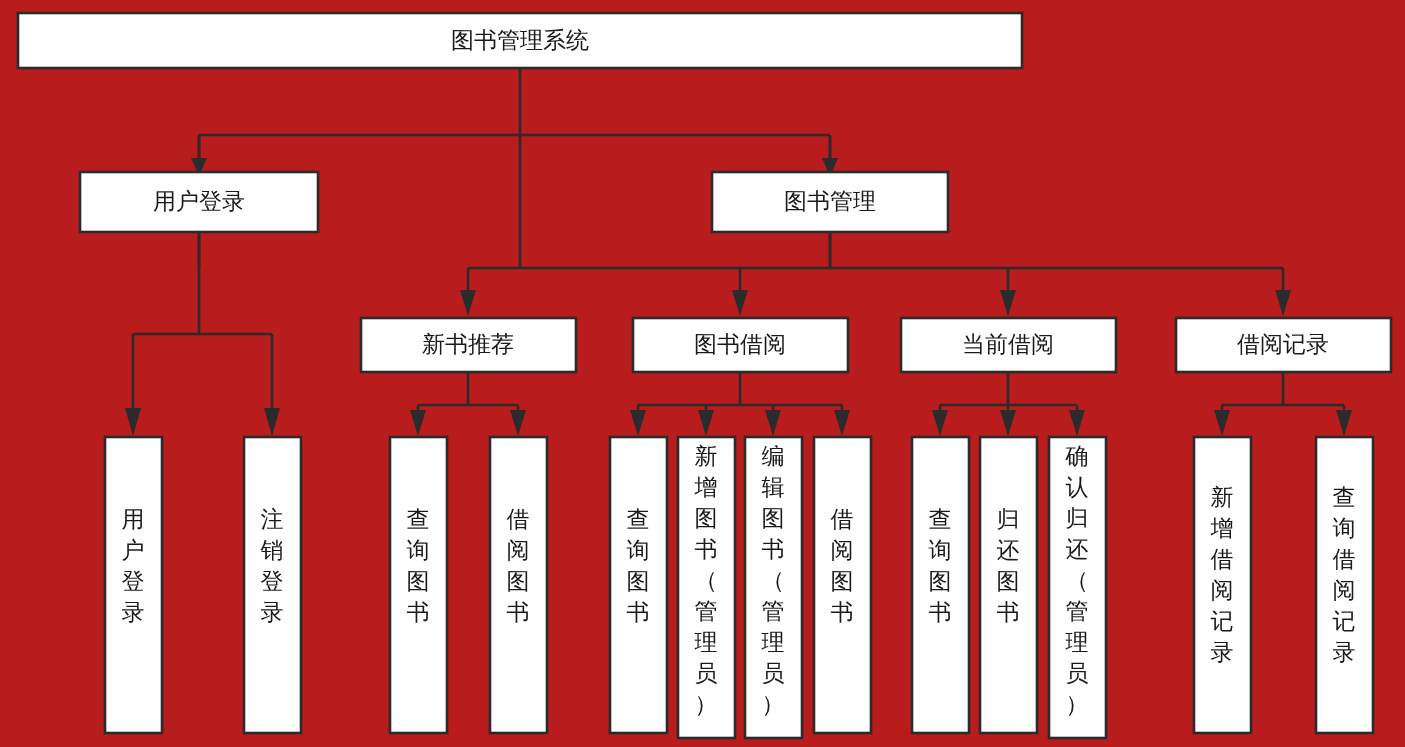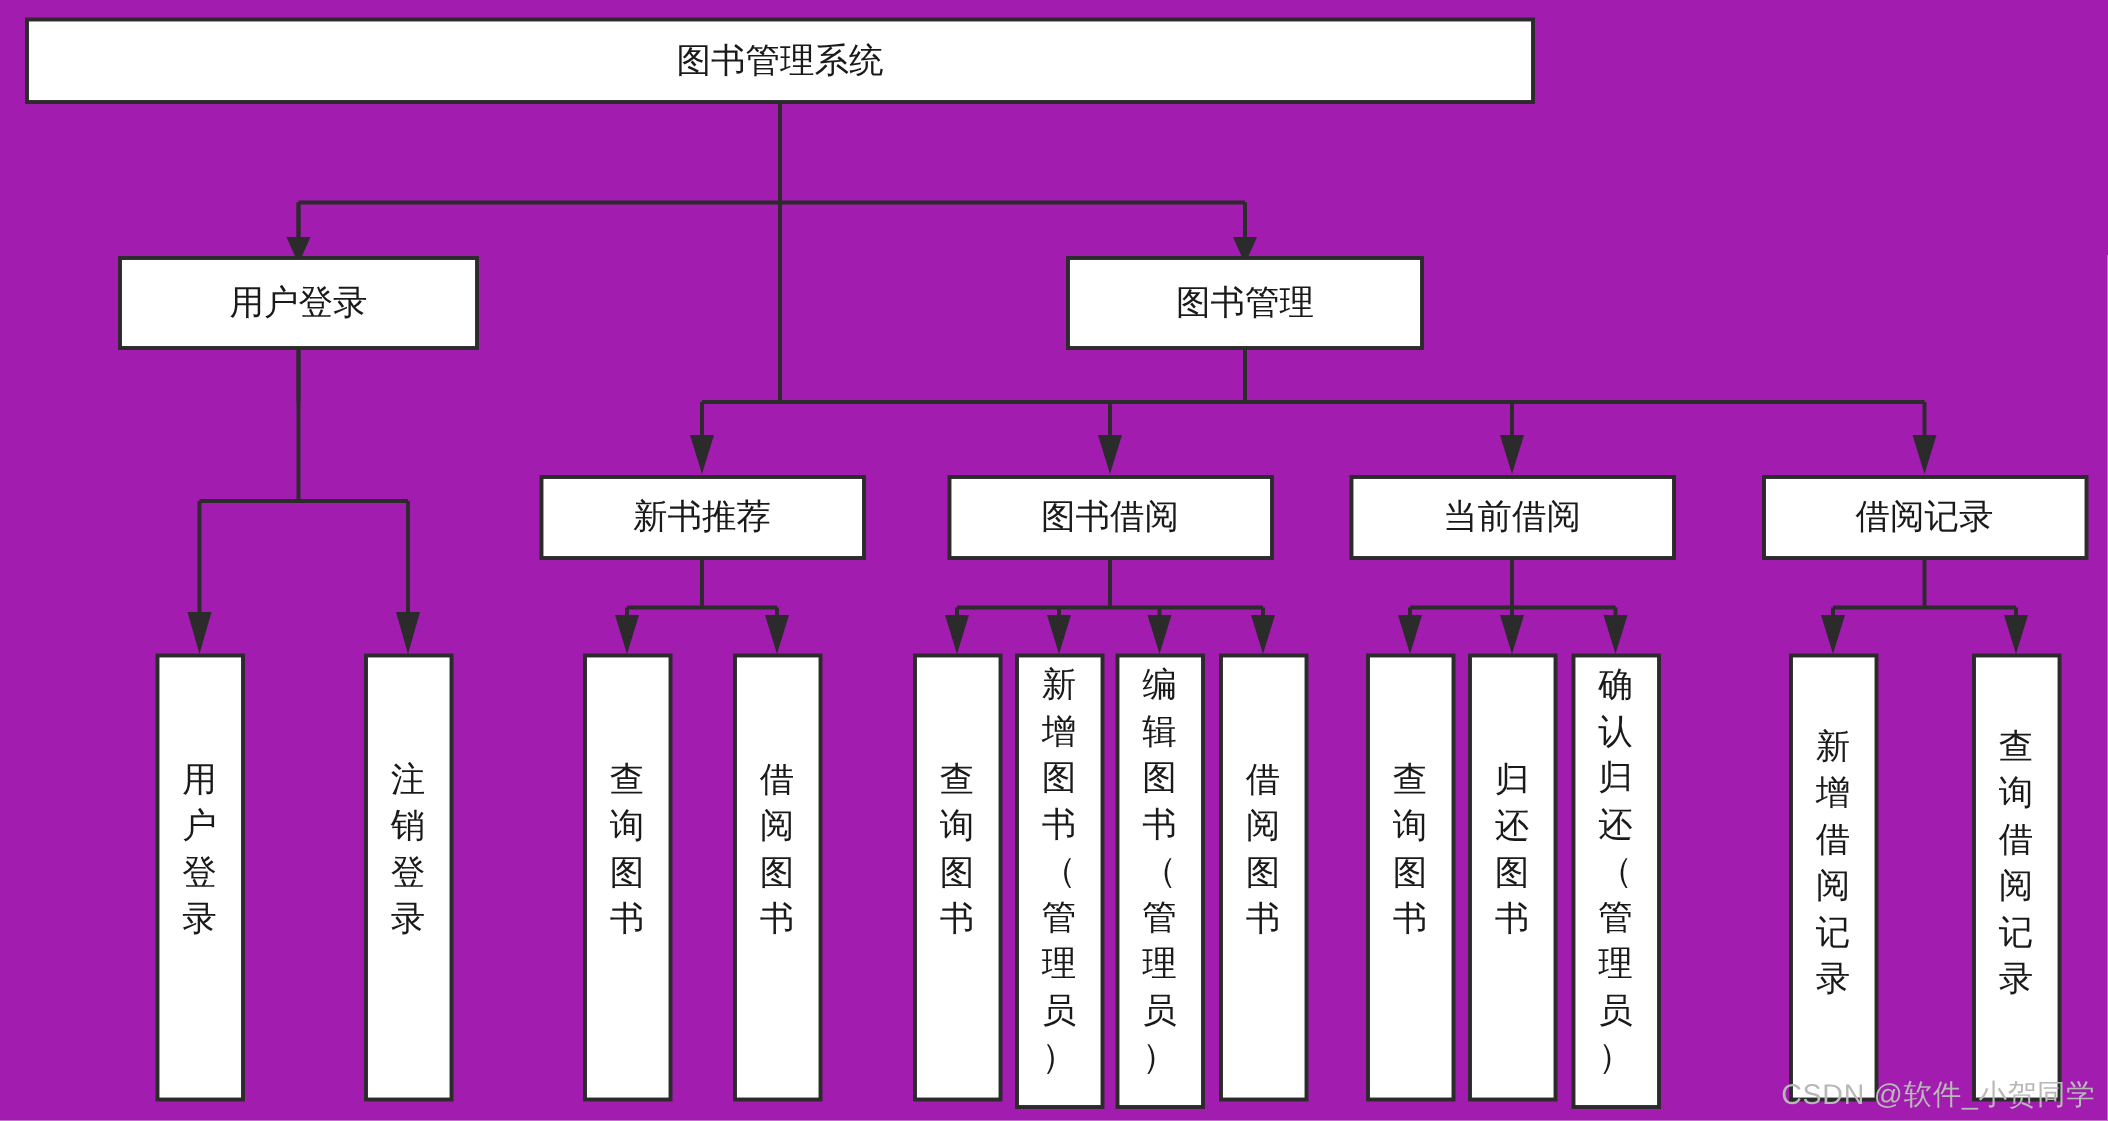--- a/index.html
+++ b/index.html
@@ -10,21 +10,21 @@
   body {
     width: 1405px;
     height: 747px;
     font-family: "Liberation Sans", "DejaVu Sans", sans-serif;
     overflow: hidden;
   }
   #diagram-root {
     position: relative;
     width: 1405px;
     height: 747px;
-    background: #a21caf;
+    background: #b91c1c;
   }
   svg#flow {
     position: absolute;
     left: 0;
     top: 0;
     width: 1405px;
     height: 747px;
   }
   .node-rect {
     fill: #ffffff;
@@ -219,14 +219,13 @@
       <rect class="node-rect" x="1194" y="437" width="57" height="296"></rect>
       <text class="node-label-v" x="1222" y="505"><tspan x="1222" y="505">新</tspan><tspan x="1222" y="536">增</tspan><tspan x="1222" y="567">借</tspan><tspan x="1222" y="598">阅</tspan><tspan x="1222" y="629">记</tspan><tspan x="1222" y="660">录</tspan></text>
     </g>
     <g>
       <rect class="node-rect" x="1316" y="437" width="57" height="296"></rect>
       <text class="node-label-v" x="1344" y="505"><tspan x="1344" y="505">查</tspan><tspan x="1344" y="536">询</tspan><tspan x="1344" y="567">借</tspan><tspan x="1344" y="598">阅</tspan><tspan x="1344" y="629">记</tspan><tspan x="1344" y="660">录</tspan></text>
     </g>
 
   </svg>
 
-  <div class="watermark">CSDN @软件_小贺同学</div>
 </div>
 
 </body></html>

